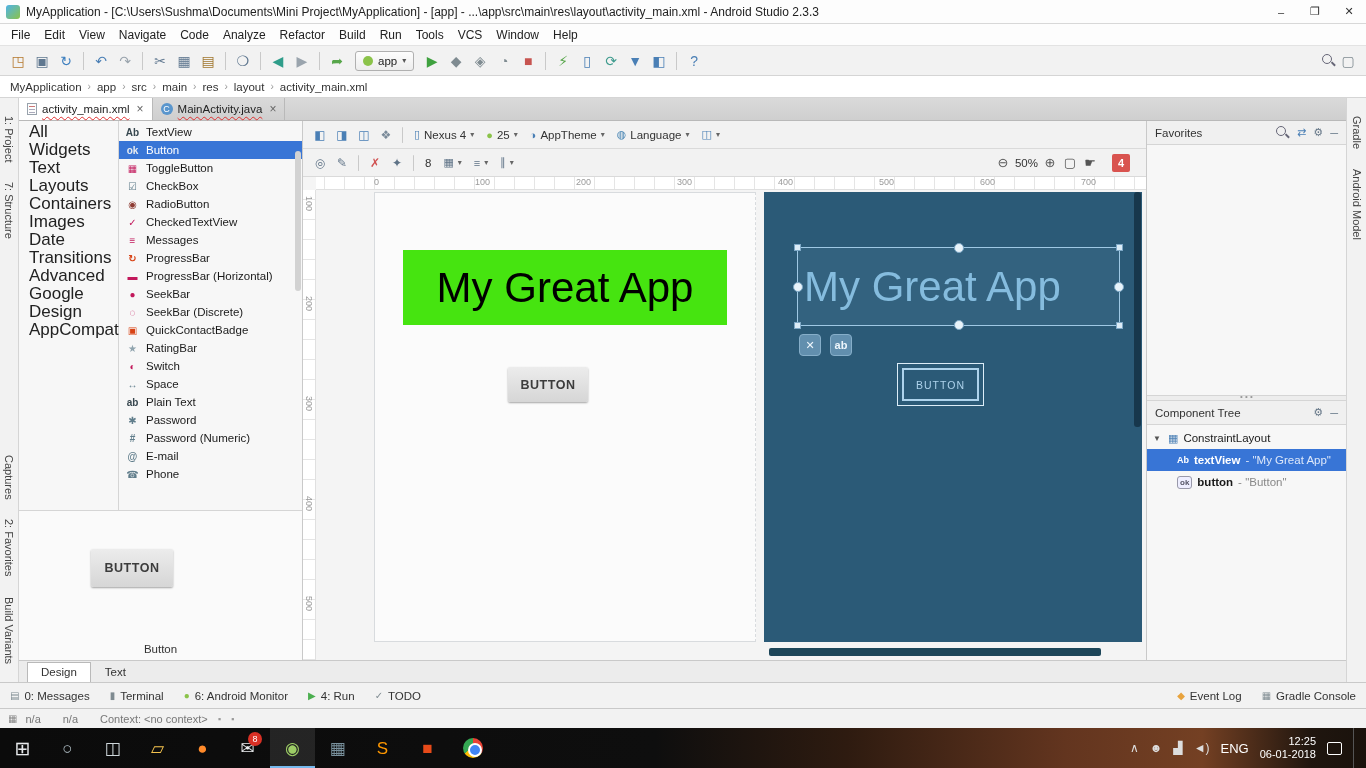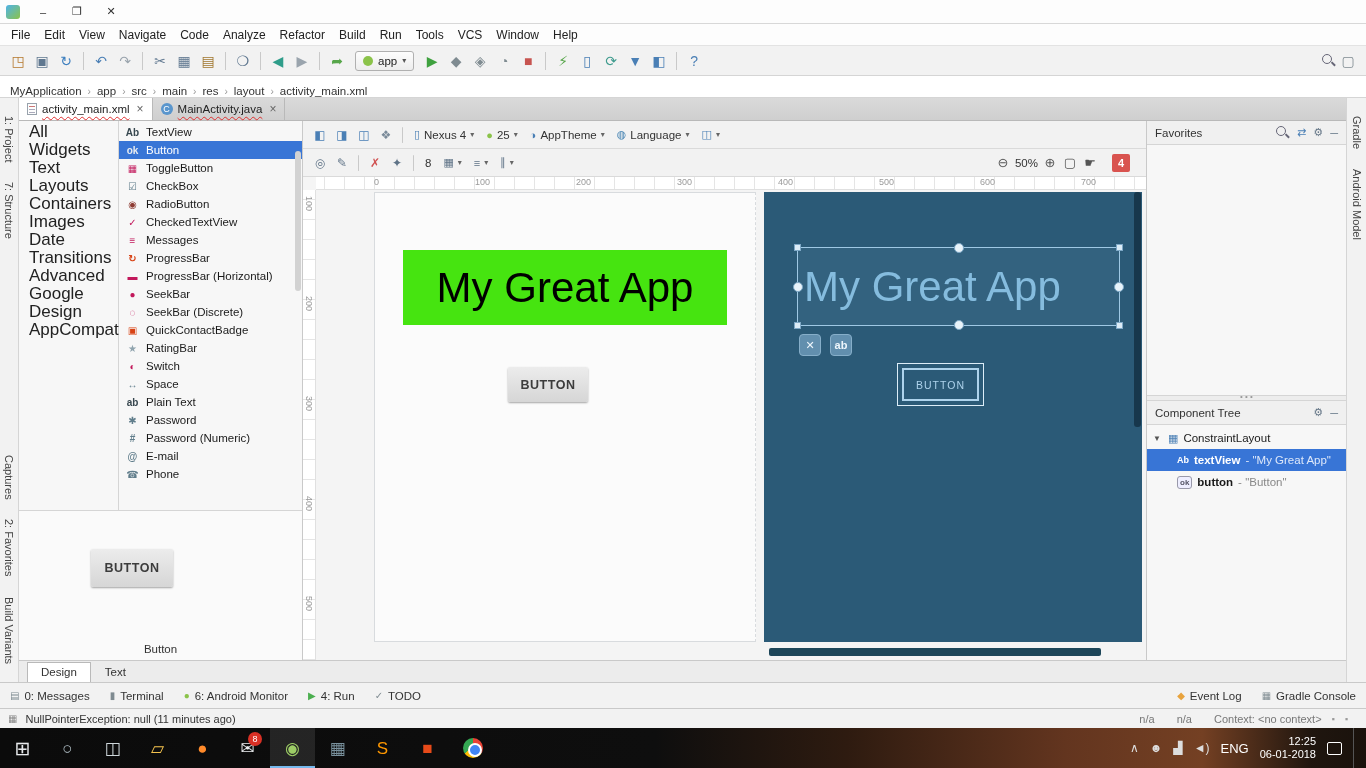--- a/index.html
+++ b/index.html
@@ -25,21 +25,21 @@
   .tb-icon.sep{width:1px;height:18px;background:#c9c9c9;margin:0 5px;border-radius:0;cursor:default}
   .run-config{height:20px;border:1px solid #b0b0b0;border-radius:3px;background:linear-gradient(#fdfdfd,#ededed);display:flex;align-items:center;gap:5px;padding:0 7px;margin:0 6px;font-size:11.5px;cursor:pointer}
   .rc-icon{width:10px;height:10px;border-radius:50%;background:#8bc34a;flex:none}
   .rc-caret{font-size:8px;color:#555}
   .tb-flex{flex:1}
   .css-search{position:relative;width:15px;height:15px;display:inline-block}
   .css-search::before{content:"";position:absolute;left:1px;top:1px;width:8px;height:8px;border:1.5px solid #667;border-radius:50%}
   .css-search::after{content:"";position:absolute;left:10px;top:10px;width:5px;height:1.5px;background:#667;transform:rotate(45deg)}
 
   
-  .breadcrumbs{height:22px;background:#fff;border-bottom:1px solid #d5d5d5;display:flex;align-items:flex-end;padding-left:10px;font-size:11.5px}
+  .breadcrumbs{height:22px;background:#fff;border-bottom:1px solid #d5d5d5;display:flex;align-items:center;padding-left:10px;font-size:11.5px}
   .crumb-wrap{display:flex;align-items:center}
   .crumb{color:#333;cursor:pointer}
   .crumb-sep{color:#999;margin:0 6px;font-size:10px}
   .crumb-wrap:last-child .crumb-sep{display:none}
 
   
   .main-row{flex:1;display:flex;min-height:0}
   .left-strip,.right-strip{width:19px;background:#f2f2f2;display:flex;flex-direction:column;align-items:center;padding:8px 0}
   .left-strip{border-right:1px solid #d5d5d5}
   .right-strip{width:20px;border-left:1px solid #d5d5d5}
@@ -178,20 +178,21 @@
   .action-center{width:15px;height:13px;border:1.5px solid #fff;border-radius:2px;cursor:pointer}
   .show-desktop{width:5px;border-left:1px solid #555;align-self:stretch;cursor:pointer}
 </style>
 </head>
 <body>
 
 <div id="app">
 
   <div class="title-bar">
     <span class="as-logo"></span>
+    <span class="title-text">MyApplication - [C:\Users\Sushma\Documents\Mini Project\MyApplication] - [app] - ...\app\src\main\res\layout\activity_main.xml - Android Studio 2.3.3</span>
     <span class="win-controls">
       <span class="wc">–</span>
       <span class="wc">❐</span>
       <span class="wc">✕</span>
     </span>
   </div>
 
   <div class="menu-bar">
 
   <span class="menu-item">File</span>
@@ -682,21 +683,20 @@
 
         <span class="bb-item">
           <span class="bb-icon" style="color: rgb(127, 139, 145);">▦</span>
           <span>Gradle Console</span>
         </span>
       </span>
   </div>
 
   <div class="status-bar">
     <span class="sb-menu-icon">▦</span>
-    <span class="sb-message">NullPointerException: null (11 minutes ago)</span>
     <span class="sb-right">
 
     <span class="sb-item">n/a</span>
         <span class="sb-item">n/a</span>
         <span class="sb-item">Context: &lt;no context&gt;</span>
       </span>
     <span class="sb-right" style="gap:10px">
 
     <span class="sb-icon">▪</span>
         <span class="sb-icon">▪</span>

